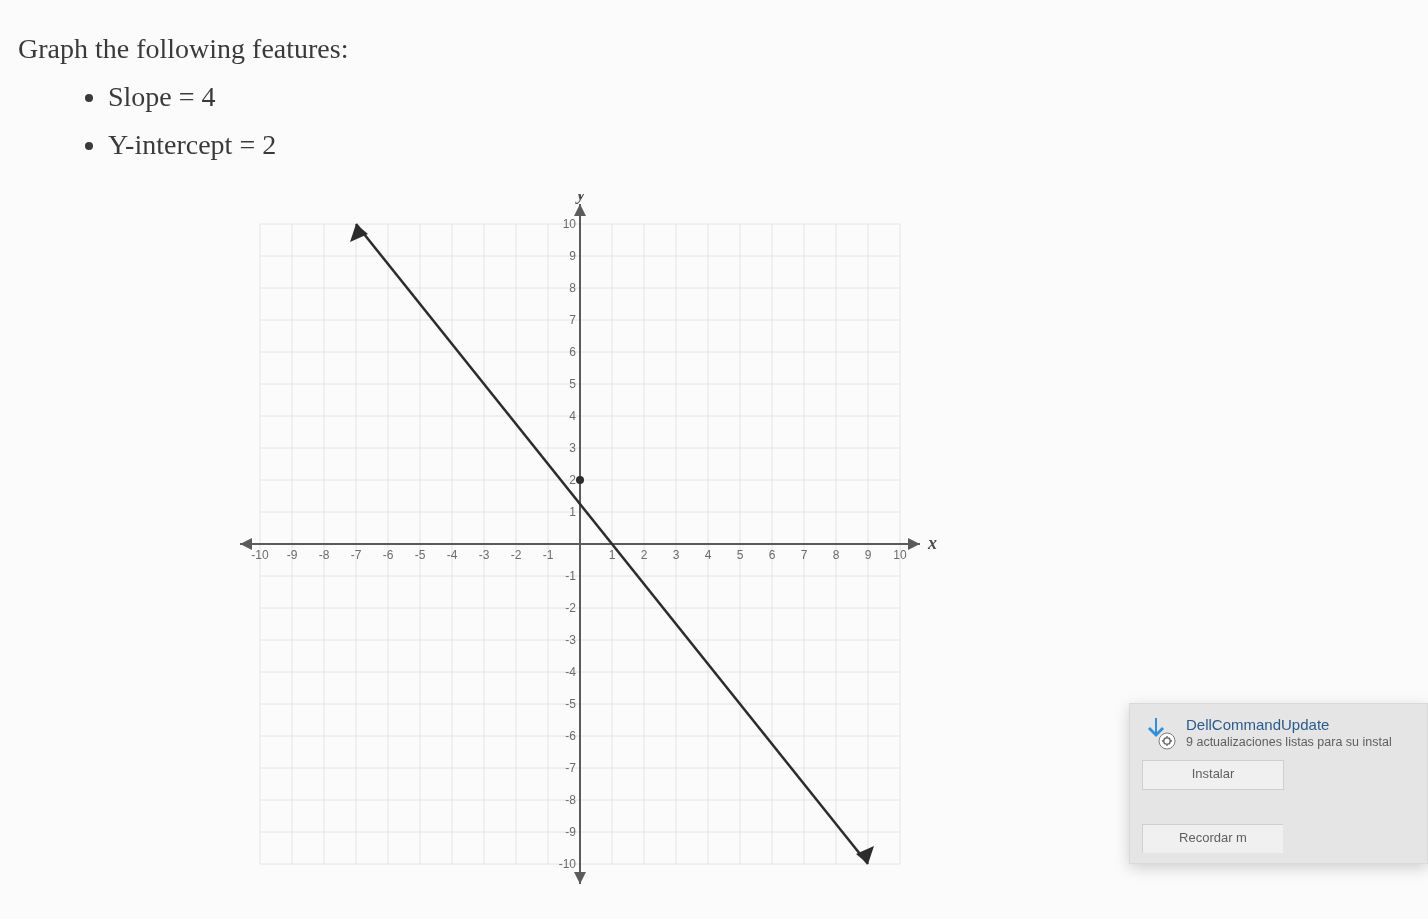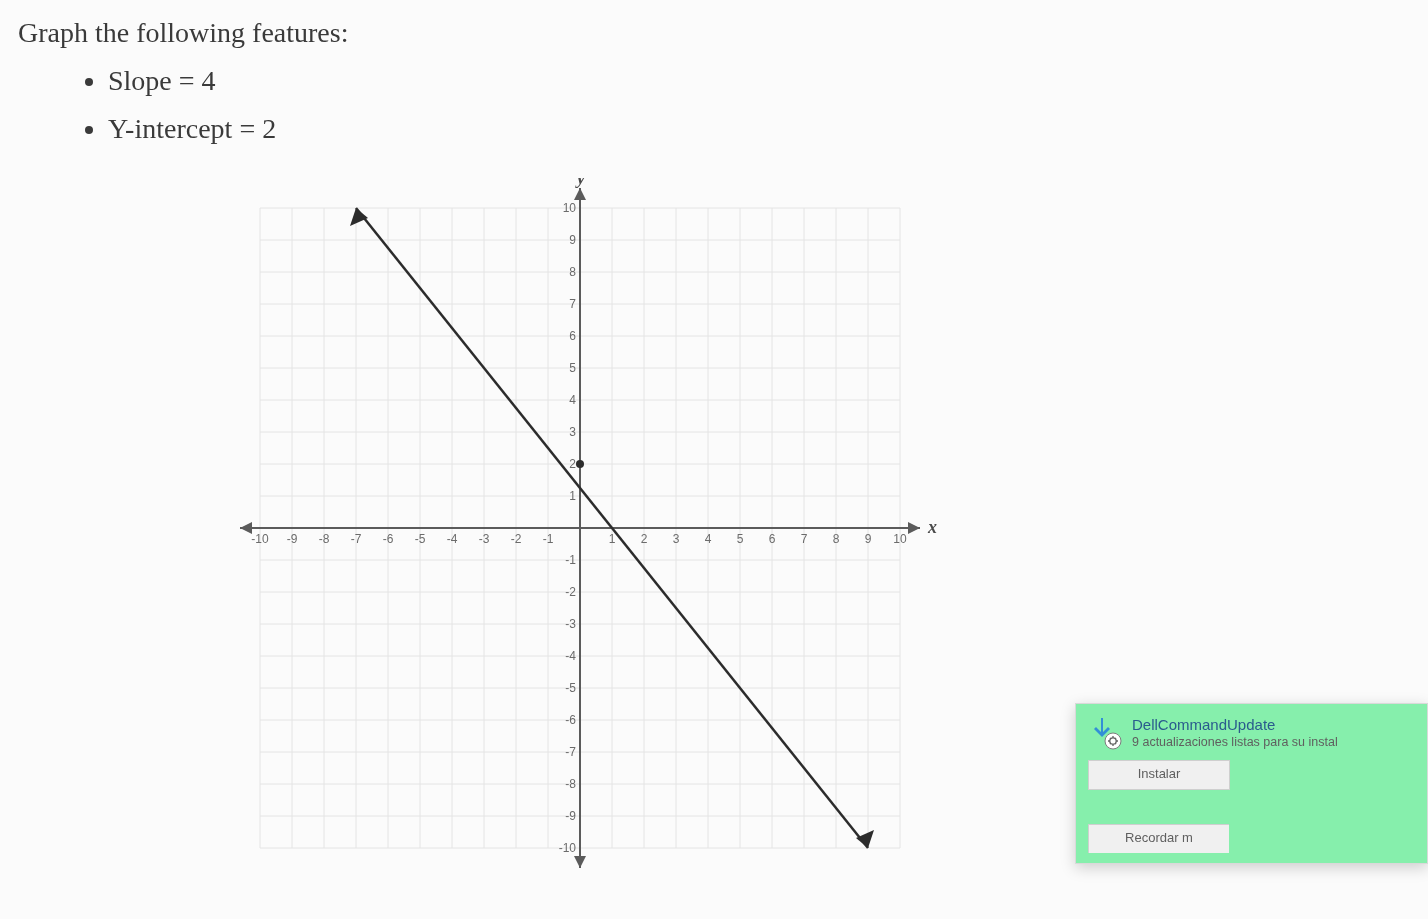--- a/index.html
+++ b/index.html
@@ -12,21 +12,21 @@
     overflow: hidden;
     position: relative;
   }
   .question {
     padding: 12px 18px 0 18px;
     color: #3a3a3a;
     font-size: 28px;
     line-height: 1.5;
   }
   .question .prompt {
-    margin: 0 0 6px 0;
+    margin: 16px 0 6px 0;
   }
   .question ul {
     margin: 0;
     padding-left: 90px;
     list-style: disc;
   }
   .question li {
     font-size: 28px;
     margin-bottom: 6px;
   }
@@ -67,22 +67,22 @@
     fill: #2c2c2c;
   }
   .plot-point {
     fill: #2c2c2c;
   }
   
   .toast {
     position: absolute;
     right: 0;
     bottom: 55px;
-    width: 353px;
-    background: #86efac;
+    width: 299px;
+    background: #e5e5e5;
     border: 1px solid #d9d9d9;
     box-shadow: 0 4px 14px rgba(0,0,0,0.18);
     font-family: "Segoe UI", Arial, sans-serif;
     padding: 12px 12px 0 12px;
     box-sizing: border-box;
   }
   .toast-head {
     display: flex;
     align-items: flex-start;
     gap: 10px;

